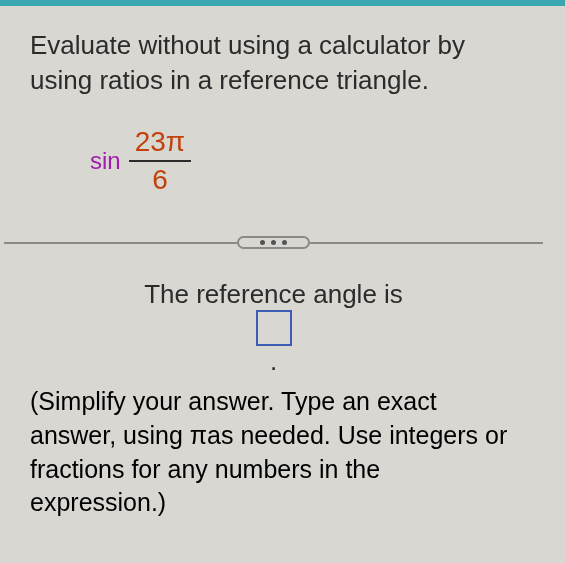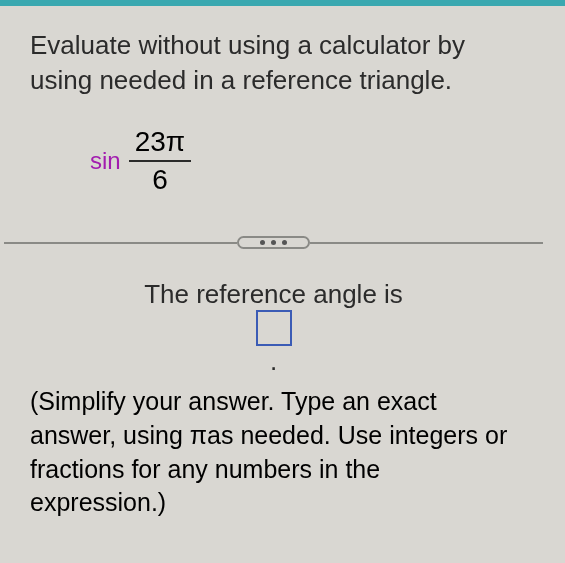--- a/index.html
+++ b/index.html
@@ -42,21 +42,21 @@
     .sin-label {
       font-size: 24px;
       color: #a21caf;
       margin-right: 8px;
     }
     .fraction {
       display: inline-flex;
       flex-direction: column;
       align-items: center;
       font-size: 28px;
-      color: #000000;
+      color: #c2410c;
     }
     .fraction .num {
       padding: 0 6px 2px 6px;
     }
     .fraction .bar {
       width: 100%;
       height: 2px;
       background: #2b2b2b;
     }
     .fraction .den {
@@ -120,21 +120,21 @@
   </style>
 </head>
 <body>
 
 <div class="top-bar"></div>
 
 <div class="content">
 
   <div class="question-text">
     <span>Evaluate without using a calculator by</span><br>
-    <span>using needed in a reference triangle.</span>
+    <span>using ratios in a reference triangle.</span>
   </div>
 
   <div class="expression">
     <span class="sin-label">sin</span>
     <span class="fraction">
       <span class="num">23π</span>
       <span class="bar"></span>
       <span class="den">6</span>
     </span>
   </div>

